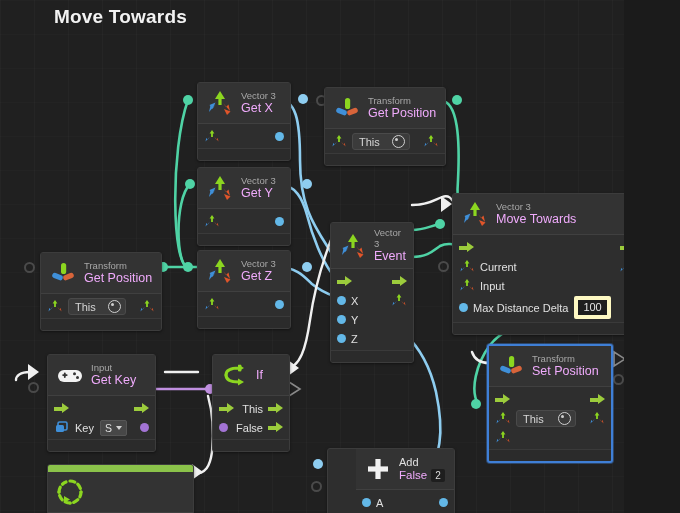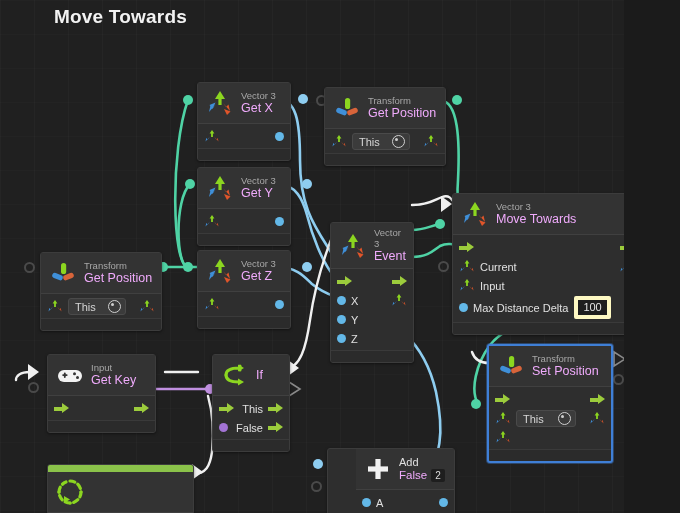--- a/index.html
+++ b/index.html
@@ -649,20 +649,35 @@
         <span class="hdr-sub">Input</span>
         <span class="hdr-main">Get Key</span>
       </div>
     </div>
     <div class="node-body">
       <div class="row">
         <span class="flow-arrow"></span>
         <span class="spacer"></span>
         <span class="flow-arrow"></span>
       </div>
+      <div class="row">
+        <span class="vec-icon">
+          <svg width="16" height="15" viewBox="0 0 16 15">
+            <rect x="4" y="2" width="9" height="8" rx="1.5" fill="none" stroke="#3f8fd8" stroke-width="1.6"></rect>
+            <rect x="2" y="5" width="8" height="7" rx="1.5" fill="#3f8fd8"></rect>
+          </svg>
+        </span>
+        <span class="row-label">Key</span>
+        <span class="dropdown" style="margin-left:6px;">
+          <span>S</span>
+          <span class="caret"></span>
+        </span>
+        <span class="spacer"></span>
+        <span class="port-dot purple"></span>
+      </div>
     </div>
     <div class="node-footer"></div>
   </div>
   <div class="ring" style="left:28px; top:382px;"></div>
 
   <div class="node" style="left:212px; top:313px; width:76px;">
     <div class="node-header">
       <div class="hdr-icon">
         <svg width="30" height="30" viewBox="0 0 30 30">
           <path d="M20,6 L20,10 M6,15 C6,9 12,8 19,8" fill="none" stroke="#8cd620" stroke-width="3" stroke-linecap="round"></path>

